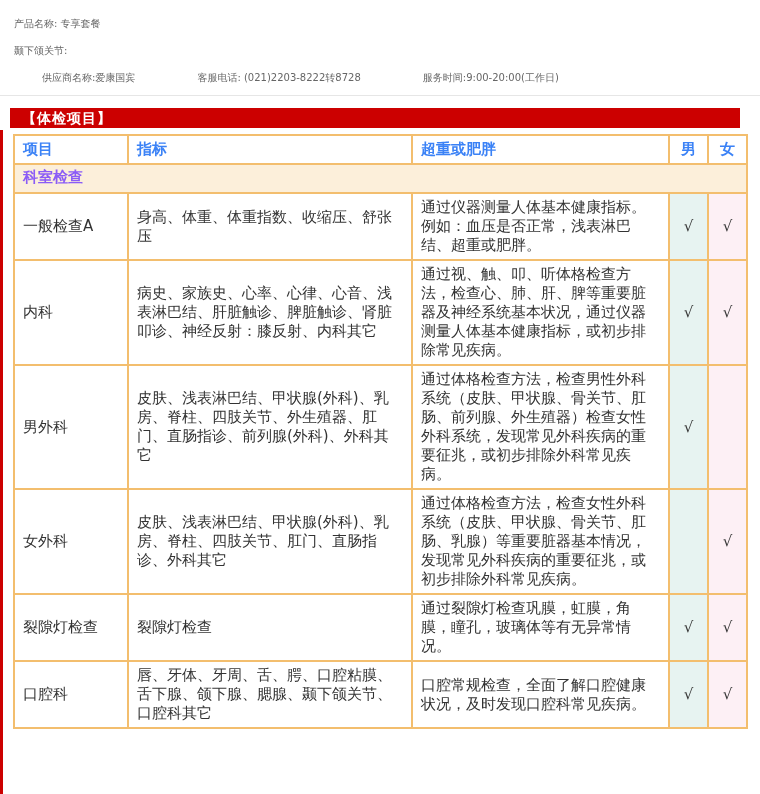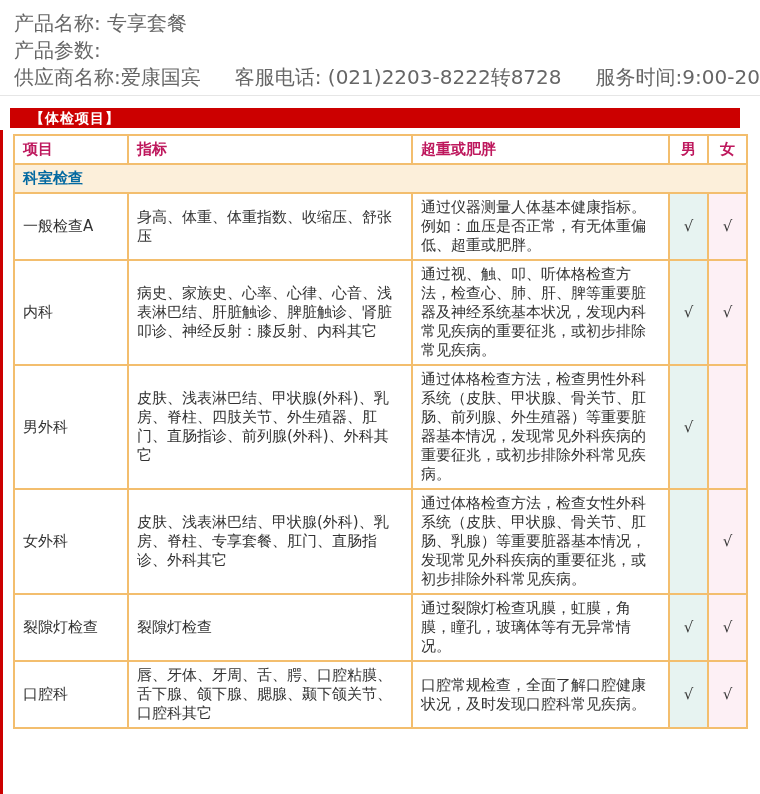--- a/index.html
+++ b/index.html
@@ -12,57 +12,57 @@
     --info-text:#666666;
   }
   *{box-sizing:border-box;}
   html,body{margin:0;padding:0;}
   body{
     width:760px;height:794px;overflow:hidden;background:#fff;
     font-family:"DejaVu Sans","Liberation Sans",sans-serif;
     position:relative;
   }
   .info{padding:10px 0 0 14px;}
-  .info-line{font-size:20px;color:var(--info-text);line-height:27px;white-space:nowrap;}
-  .supplier-line span{margin-right:34px;}
+  .info-line{font-size:10px;color:var(--info-text);line-height:27px;white-space:nowrap;}
+  .supplier-line span{margin-right:34px;margin-left:28px;}
   .divider{height:1px;background:#E6E6E6;margin-top:4px;width:100%;}
   .section-bar{
     margin:12px 20px 0 10px;height:20px;background:var(--accent-red);
-    color:#fff;font-weight:bold;font-size:14px;line-height:20px;padding-left:20px;
+    color:#fff;font-weight:bold;font-size:14px;line-height:20px;padding-left:12px;
     letter-spacing:1px;
   }
   .left-red-line{
     position:absolute;left:0;top:130px;bottom:0;width:3px;background:var(--accent-red);
   }
   table.exam-table{
     margin:6px 0 0 13px;width:733px;table-layout:fixed;
     border-collapse:collapse;background:#fff;
   }
   .exam-table th,.exam-table td{
     border:2px solid var(--border);
     font-size:15px;line-height:19px;color:#333;
     padding:4px 8px;vertical-align:middle;
     word-break:break-all;
   }
-  .exam-table th{font-weight:bold;text-align:left;color:#be185d;margin-left:25px;}
+  .exam-table th{font-weight:bold;text-align:left;color:#3b82f6;margin-left:25px;}
   .exam-table th.center{text-align:center;}
   tr.group-row td{
-    background:var(--group-bg);font-weight:bold;color:#0369a1;height:27px;
+    background:var(--group-bg);font-weight:bold;color:#8b5cf6;height:27px;font-family:Liberation Mono, monospace;
   }
   td.c-male{background:var(--male-bg);text-align:center;color:var(--check);}
   td.c-female{background:var(--female-bg);text-align:center;color:var(--check);}
 </style>
 </head>
 <body>
 
 <div class="page">
 
   <div class="info">
     <div class="info-line">产品名称: 专享套餐</div>
-    <div class="info-line">产品参数:</div>
+    <div class="info-line">颞下颌关节:</div>
     <div class="info-line supplier-line">
       <span>供应商名称:爱康国宾</span><span>客服电话: (021)2203-8222转8728</span><span>服务时间:9:00-20:00(工作日)</span>
     </div>
   </div>
 
   <div class="divider"></div>
 
   <div class="section-bar">
     <span>【体检项目】</span>
   </div>
@@ -85,44 +85,44 @@
       </tr>
     </thead>
     <tbody>
       <tr class="group-row">
         <td colspan="5">科室检查</td>
       </tr>
 
   <tr class="data-row">
     <td class="c-item">一般检查A</td>
     <td class="c-ind">身高、体重、体重指数、收缩压、舒张压</td>
-    <td class="c-mean">通过仪器测量人体基本健康指标。例如：血压是否正常，有无体重偏低、超重或肥胖。</td>
+    <td class="c-mean">通过仪器测量人体基本健康指标。例如：血压是否正常，浅表淋巴结、超重或肥胖。</td>
     <td class="c-male">√</td>
     <td class="c-female">√</td>
   </tr>
 
   <tr class="data-row">
     <td class="c-item">内科</td>
     <td class="c-ind">病史、家族史、心率、心律、心音、浅表淋巴结、肝脏触诊、脾脏触诊、肾脏叩诊、神经反射：膝反射、内科其它</td>
-    <td class="c-mean">通过视、触、叩、听体格检查方法，检查心、肺、肝、脾等重要脏器及神经系统基本状况，发现内科常见疾病的重要征兆，或初步排除常见疾病。</td>
+    <td class="c-mean">通过视、触、叩、听体格检查方法，检查心、肺、肝、脾等重要脏器及神经系统基本状况，通过仪器测量人体基本健康指标，或初步排除常见疾病。</td>
     <td class="c-male">√</td>
     <td class="c-female">√</td>
   </tr>
 
   <tr class="data-row">
     <td class="c-item">男外科</td>
     <td class="c-ind">皮肤、浅表淋巴结、甲状腺(外科)、乳房、脊柱、四肢关节、外生殖器、肛门、直肠指诊、前列腺(外科)、外科其它</td>
-    <td class="c-mean">通过体格检查方法，检查男性外科系统（皮肤、甲状腺、骨关节、肛肠、前列腺、外生殖器）等重要脏器基本情况，发现常见外科疾病的重要征兆，或初步排除外科常见疾病。</td>
+    <td class="c-mean">通过体格检查方法，检查男性外科系统（皮肤、甲状腺、骨关节、肛肠、前列腺、外生殖器）检查女性外科系统，发现常见外科疾病的重要征兆，或初步排除外科常见疾病。</td>
     <td class="c-male">√</td>
     <td class="c-female"></td>
   </tr>
 
   <tr class="data-row">
     <td class="c-item">女外科</td>
-    <td class="c-ind">皮肤、浅表淋巴结、甲状腺(外科)、乳房、脊柱、专享套餐、肛门、直肠指诊、外科其它</td>
+    <td class="c-ind">皮肤、浅表淋巴结、甲状腺(外科)、乳房、脊柱、四肢关节、肛门、直肠指诊、外科其它</td>
     <td class="c-mean">通过体格检查方法，检查女性外科系统（皮肤、甲状腺、骨关节、肛肠、乳腺）等重要脏器基本情况，发现常见外科疾病的重要征兆，或初步排除外科常见疾病。</td>
     <td class="c-male"></td>
     <td class="c-female">√</td>
   </tr>
 
 
   <tr class="data-row">
     <td class="c-item">裂隙灯检查</td>
     <td class="c-ind">裂隙灯检查</td>
     <td class="c-mean">通过裂隙灯检查巩膜，虹膜，角膜，瞳孔，玻璃体等有无异常情况。</td>

